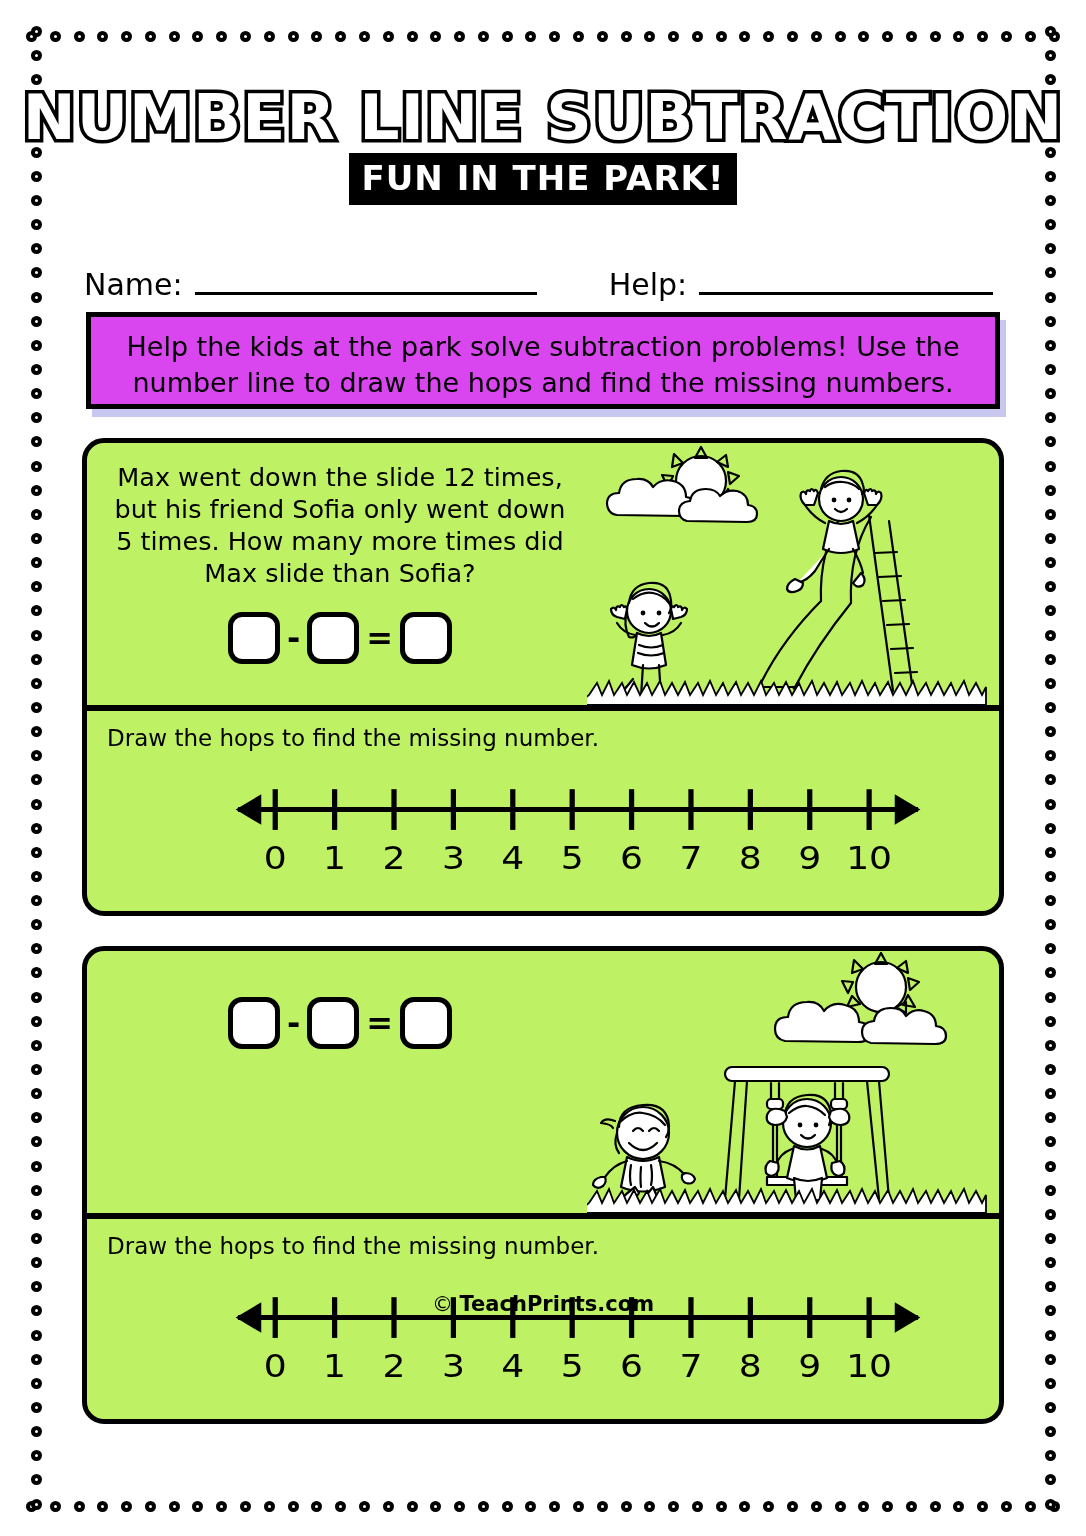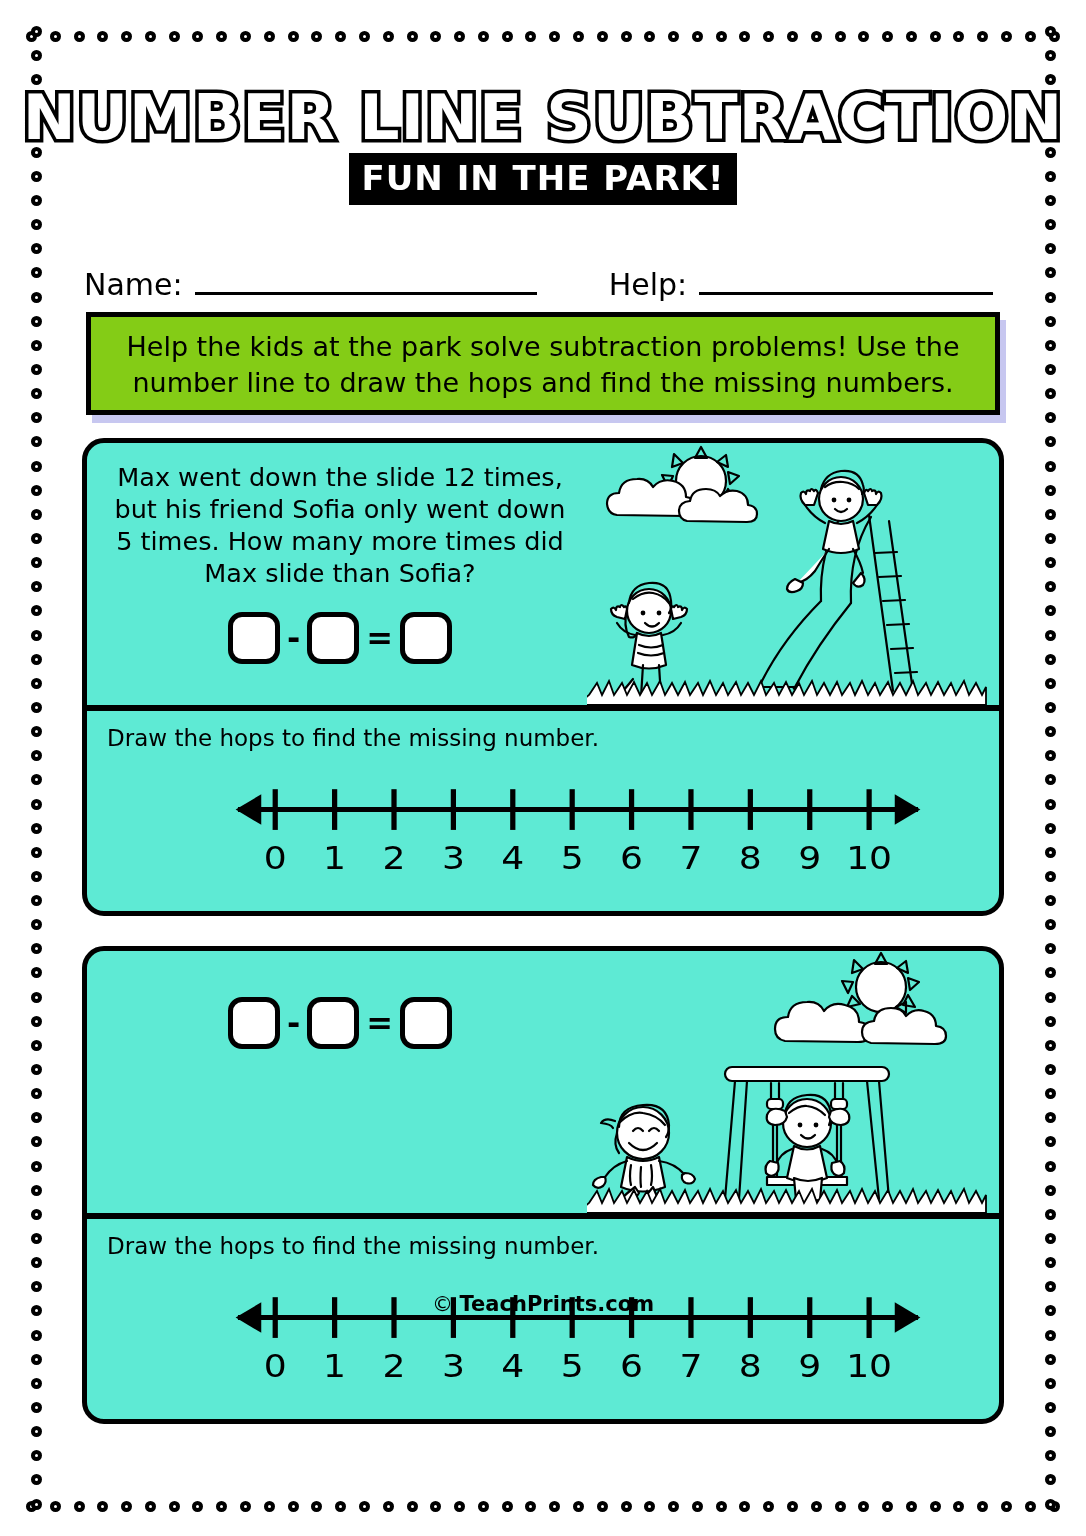--- a/index.html
+++ b/index.html
@@ -130,39 +130,39 @@
     position: absolute;
     left: 6px;
     top: 8px;
     width: 100%;
     height: 100%;
     background: #c7c7f0;
   }
   .instr-box {
     position: relative;
     border: 5px solid #000;
-    background: #84cc16;
-    padding: 12px 20px 10px 20px;
+    background: #d946ef;
+    padding: 12px 20px 4px 20px;
     text-align: center;
   }
   .instr-text {
     font-family: "DejaVu Sans", sans-serif;
     font-size: 27px;
     line-height: 1.32;
     color: #000;
   }
 
   
   .card {
     position: absolute;
     left: 82px;
     width: 922px;
     border: 5px solid #000;
     border-radius: 22px;
-    background: #5eead4;
+    background: #bef264;
     box-sizing: border-box;
     overflow: hidden;
   }
   .card-1 { top: 438px; height: 478px; }
   .card-2 { top: 946px; height: 478px; }
 
   .card-top {
     position: relative;
     height: 262px;
     display: flex;

